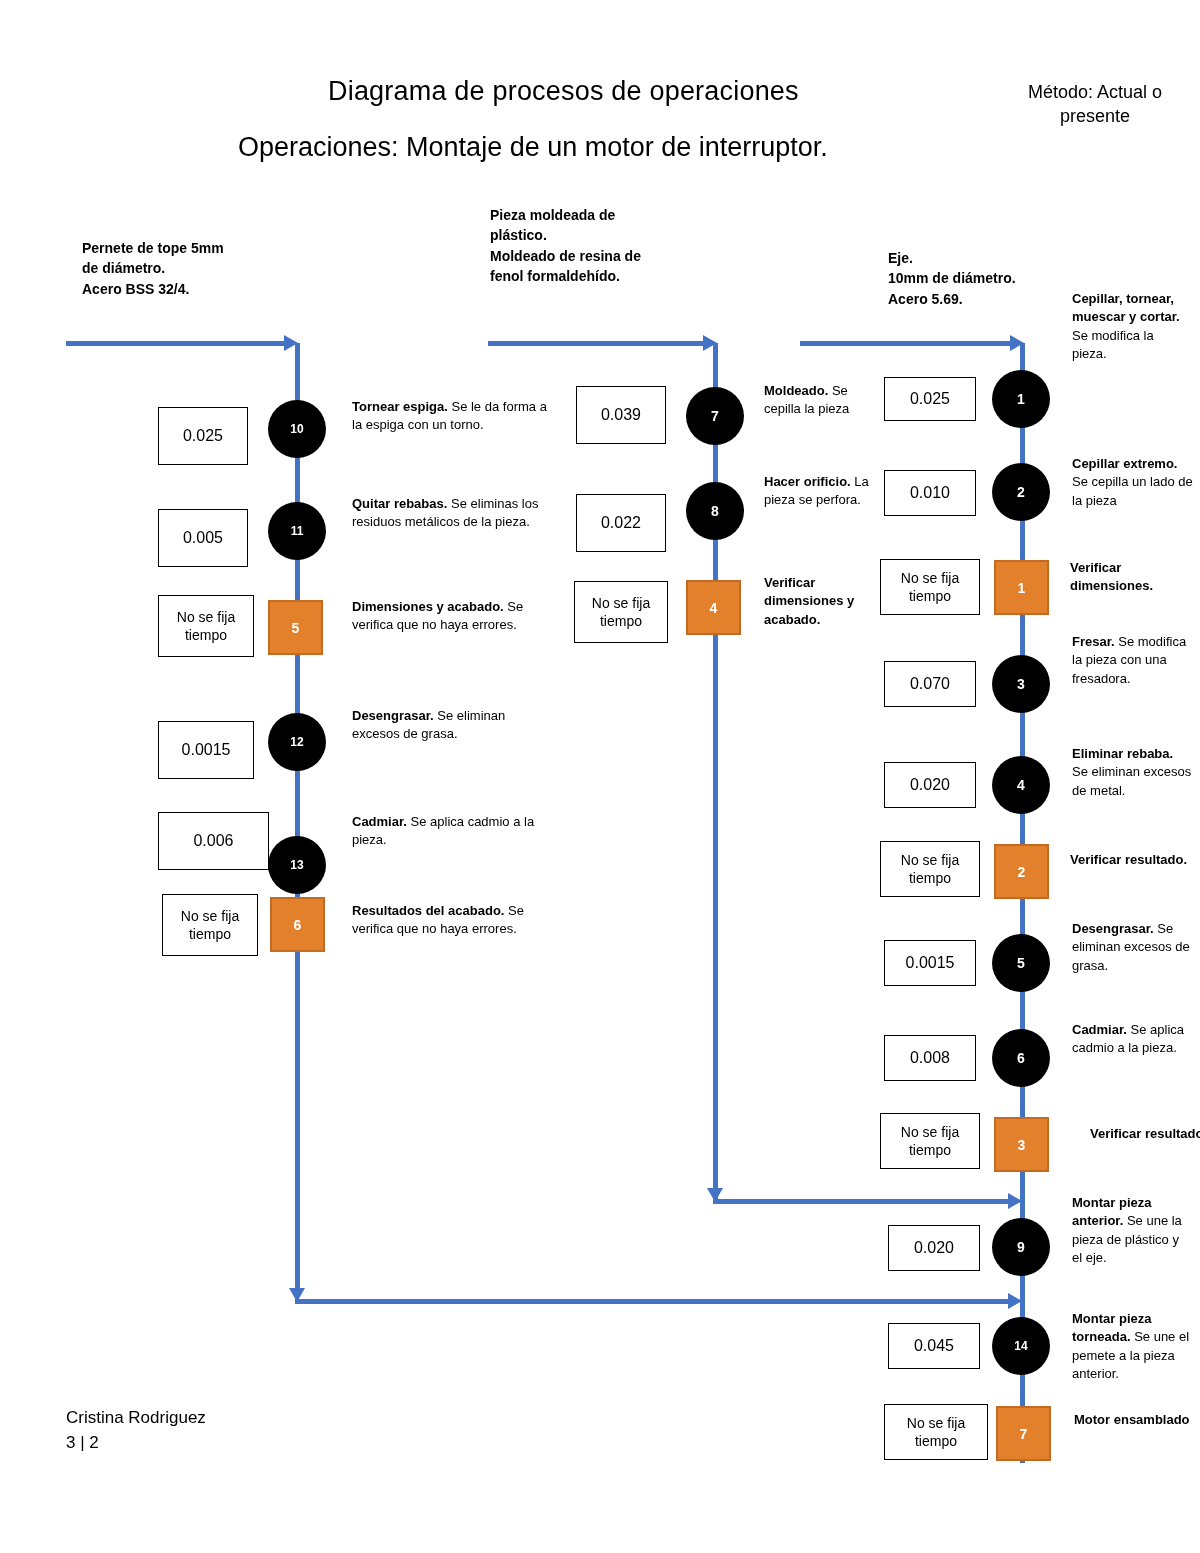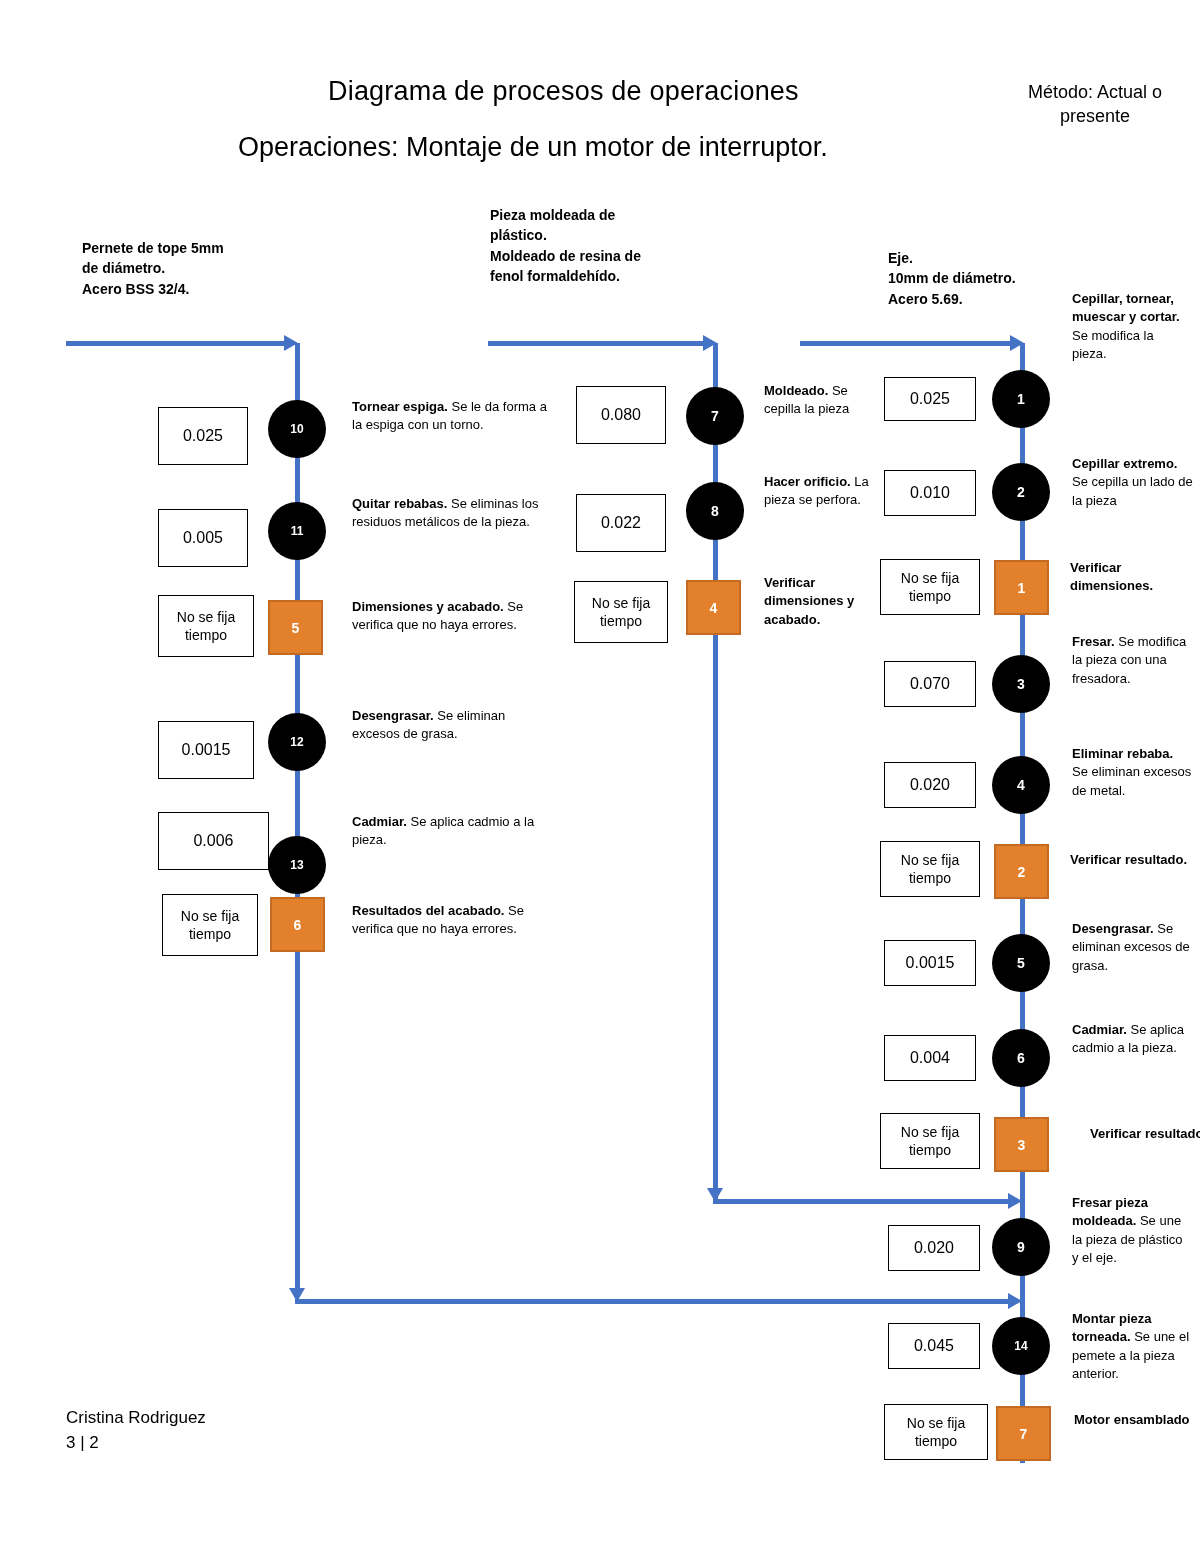--- a/index.html
+++ b/index.html
@@ -149,21 +149,21 @@
   <span>Se aplica cadmio a la pieza.</span>
 </div>
 
 <div class="abs time-box small" style="left:162px;top:894px;width:96px;height:62px;">No se fija tiempo</div>
 <div class="abs insp-square" style="left:270px;top:897px;">6</div>
 <div class="abs desc" style="left:352px;top:902px;width:205px;">
   <b>Resultados del acabado.</b>
   <span>Se verifica que no haya errores.</span>
 </div>
 
-<div class="abs time-box" style="left:576px;top:386px;width:90px;height:58px;">0.080</div>
+<div class="abs time-box" style="left:576px;top:386px;width:90px;height:58px;">0.039</div>
 <div class="abs op-circle big" style="left:686px;top:387px;">7</div>
 <div class="abs desc" style="left:764px;top:382px;width:110px;">
   <b>Moldeado.</b>
   <span>Se cepilla la pieza</span>
 </div>
 
 <div class="abs time-box" style="left:576px;top:494px;width:90px;height:58px;">0.022</div>
 <div class="abs op-circle big" style="left:686px;top:482px;">8</div>
 <div class="abs desc" style="left:764px;top:473px;width:110px;">
   <b>Hacer orificio.</b>
@@ -219,38 +219,38 @@
   <span></span>
 </div>
 
 <div class="abs time-box" style="left:884px;top:940px;width:92px;height:46px;">0.0015</div>
 <div class="abs op-circle big" style="left:992px;top:934px;">5</div>
 <div class="abs desc" style="left:1072px;top:920px;width:120px;">
   <b>Desengrasar.</b>
   <span>Se eliminan excesos de grasa.</span>
 </div>
 
-<div class="abs time-box" style="left:884px;top:1035px;width:92px;height:46px;">0.004</div>
+<div class="abs time-box" style="left:884px;top:1035px;width:92px;height:46px;">0.008</div>
 <div class="abs op-circle big" style="left:992px;top:1029px;">6</div>
 <div class="abs desc" style="left:1072px;top:1021px;width:120px;">
   <b>Cadmiar.</b>
   <span>Se aplica cadmio a la pieza.</span>
 </div>
 
 <div class="abs time-box small" style="left:880px;top:1113px;width:100px;height:56px;">No se fija tiempo</div>
 <div class="abs insp-square" style="left:994px;top:1117px;">3</div>
 <div class="abs desc" style="left:1076px;top:1125px;width:120px;margin-left:14px;">
   <b>Verificar resultado</b>
   <span></span>
 </div>
 
 <div class="abs time-box" style="left:888px;top:1225px;width:92px;height:46px;">0.020</div>
 <div class="abs op-circle big" style="left:992px;top:1218px;">9</div>
 <div class="abs desc" style="left:1072px;top:1194px;width:120px;">
-  <b>Fresar pieza moldeada.</b>
+  <b>Montar pieza anterior.</b>
   <span>Se une la pieza de plástico y el eje.</span>
 </div>
 
 <div class="abs time-box" style="left:888px;top:1323px;width:92px;height:46px;">0.045</div>
 <div class="abs op-circle" style="left:992px;top:1317px;">14</div>
 <div class="abs desc" style="left:1072px;top:1310px;width:120px;">
   <b>Montar pieza torneada.</b>
   <span>Se une el pemete a la pieza anterior.</span>
 </div>
 

